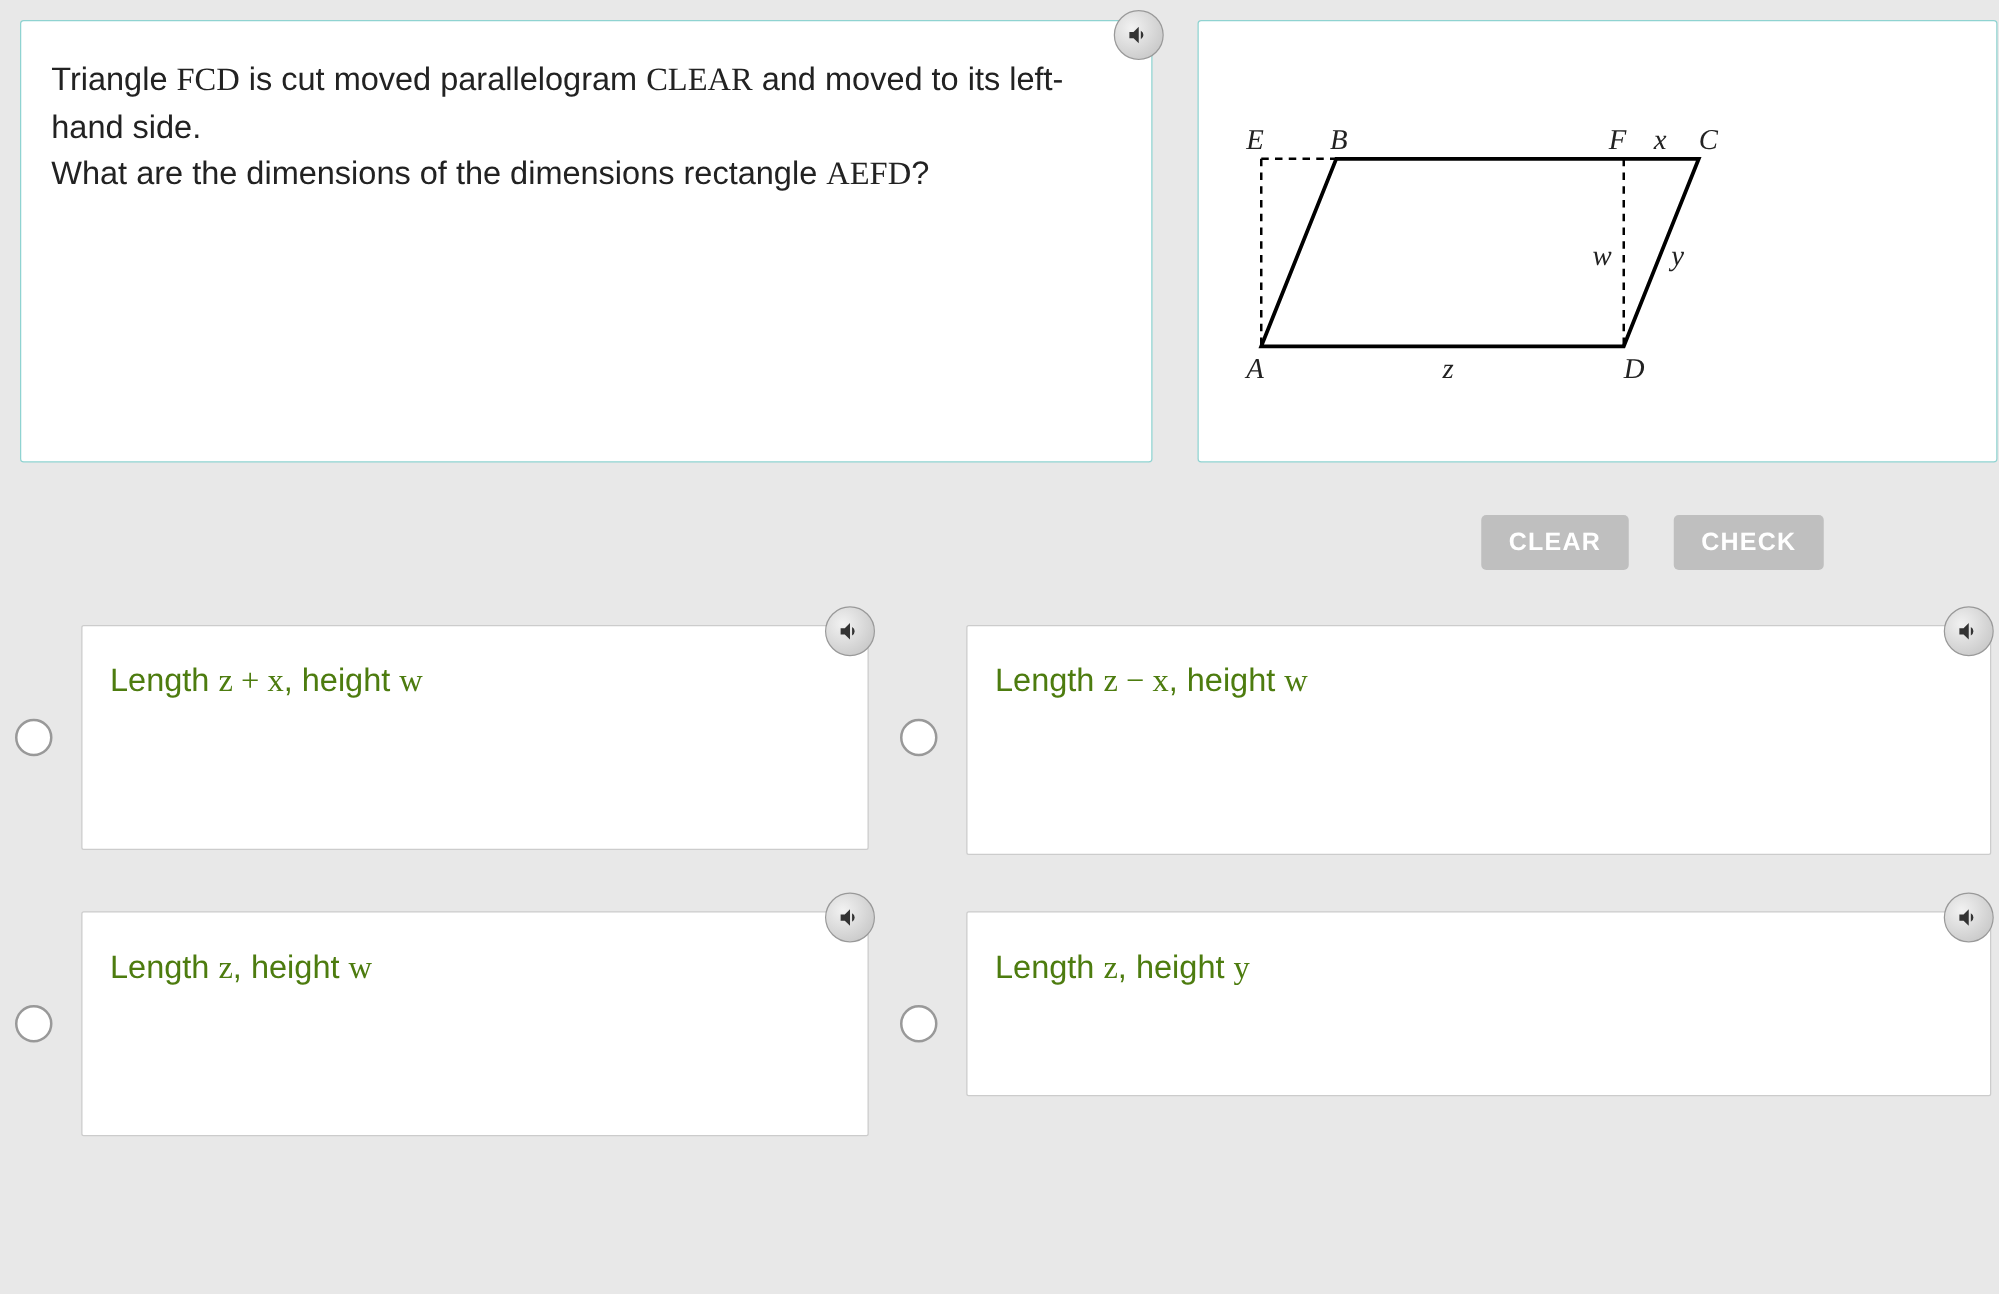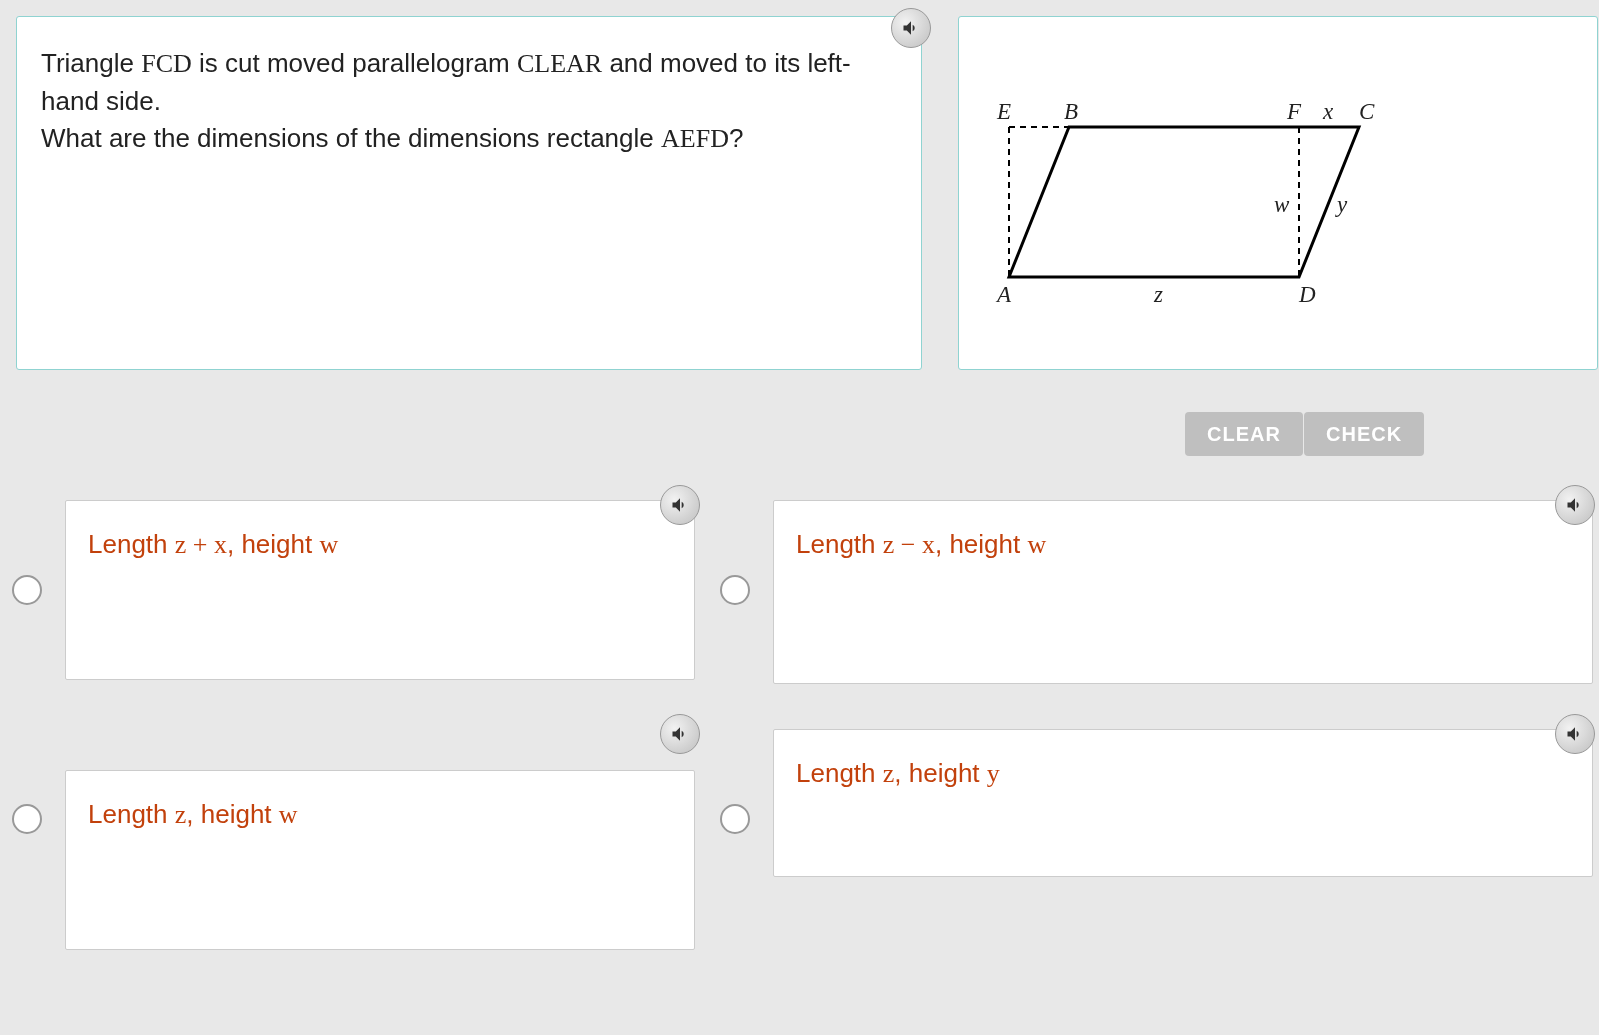--- a/index.html
+++ b/index.html
@@ -61,21 +61,21 @@
   }
   .option-card {
     position: absolute;
     background: #fff;
     border: 1px solid #ccc;
     border-radius: 2px;
     padding: 28px 22px;
   }
   .option-card .opt-text {
     font-size: 26px;
-    color: #c2410c;
+    color: #4d7c0f;
   }
   .radio {
     position: absolute;
     width: 30px; height: 30px;
     border: 2px solid #999;
     border-radius: 50%;
     background: #fff;
     cursor: pointer;
   }
   svg.parallelogram text {
@@ -121,21 +121,21 @@
     <text x="175" y="225">z</text>
     <text x="320" y="225">D</text>
     <text x="295" y="135">w</text>
     <text x="358" y="135">y</text>
   </svg>
 </div>
 
 <button class="btn" style="left:1185px; top:412px;">
     <span>CLEAR</span>
   </button>
-<button class="btn" style="left:1304px; top:412px;">
+<button class="btn" style="left:1339px; top:412px;">
     <span>CHECK</span>
   </button>
 
 <div class="radio" style="left:12px; top:575px;"></div>
 <div class="option-card" style="left:65px; top:500px; width:630px; height:180px;">
   <div class="opt-text">
     <span>Length </span><span class="math-it">z + x</span><span>, height </span><span class="math-it">w</span>
   </div>
 </div>
 <div class="audio-btn" style="left:660px; top:485px;">
@@ -150,21 +150,21 @@
     <span>Length </span><span class="math-it">z − x</span><span>, height </span><span class="math-it">w</span>
   </div>
 </div>
 <div class="audio-btn" style="left:1555px; top:485px; width:40px;">
   <svg viewBox="0 0 24 24">
       <path d="M3 9v6h4l5 5V4L7 9H3zm13.5 3a4.5 4.5 0 0 0-2.5-4v8a4.5 4.5 0 0 0 2.5-4z"></path>
     </svg>
 </div>
 
 <div class="radio" style="left:12px; top:804px;"></div>
-<div class="option-card" style="left:65px; top:729px; width:630px; height:180px;margin-top:41px;">
+<div class="option-card" style="left:65px; top:729px; width:630px; height:180px;">
   <div class="opt-text">
     <span>Length </span><span class="math-it">z</span><span>, height </span><span class="math-it">w</span>
   </div>
 </div>
 <div class="audio-btn" style="left:660px; top:714px;">
   <svg viewBox="0 0 24 24">
       <path d="M3 9v6h4l5 5V4L7 9H3zm13.5 3a4.5 4.5 0 0 0-2.5-4v8a4.5 4.5 0 0 0 2.5-4z"></path>
     </svg>
 </div>
 

